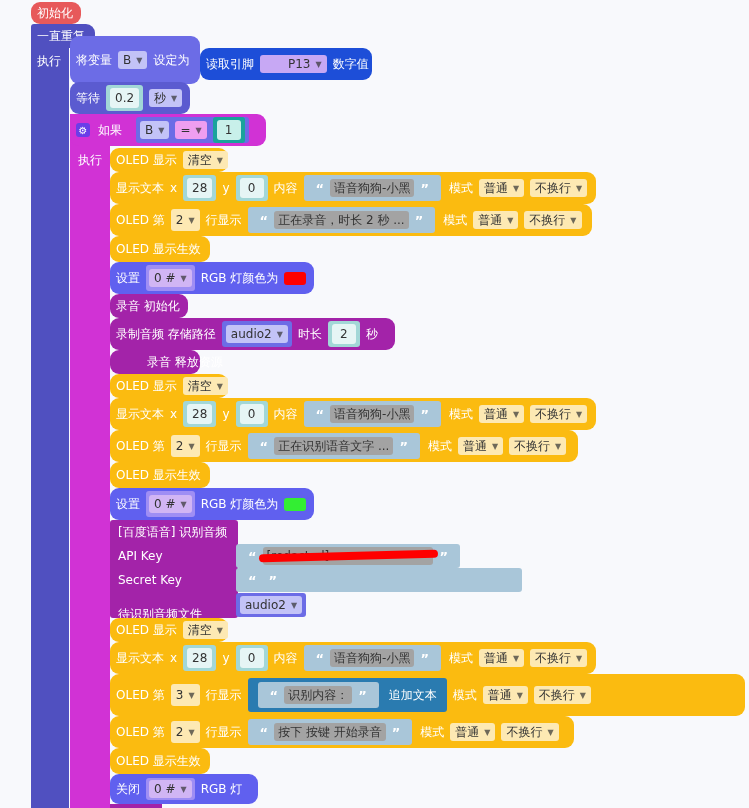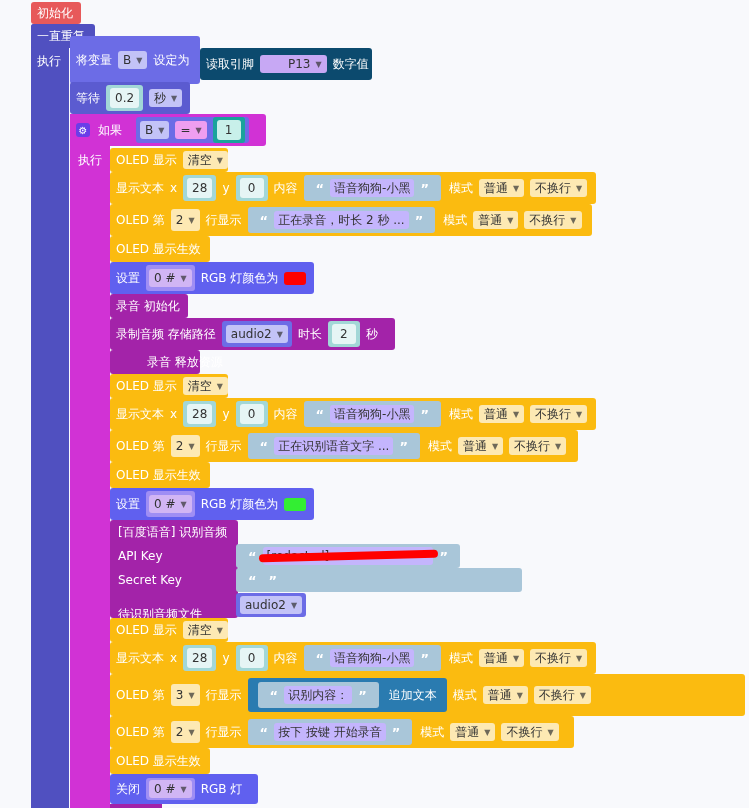--- a/index.html
+++ b/index.html
@@ -1,45 +1,45 @@
 <!DOCTYPE html>
 <html><head>
 <meta charset="utf-8">
 <style>
   html,body{margin:0;padding:0;}
   body{width:749px;height:808px;background:#f8f9fc;position:relative;overflow:hidden;
        font-family:"DejaVu Sans","Liberation Sans",sans-serif;font-size:12px;color:#fff;}
   .abs{position:absolute;box-sizing:border-box;}
-  .blk{position:absolute;box-sizing:border-box;display:flex;align-items:center;padding:0 6px;white-space:nowrap;height:30px;border-radius:3px;}
+  .blk{position:absolute;box-sizing:border-box;display:flex;align-items:center;padding:0 6px;white-space:nowrap;height:30px;border-radius:9px;}
   .lbl{margin-right:6px;}
   
   .c-init{background:#e7595a;}
   .c-loop{background:#5050c0;}
   .c-var{background:#6c6ce6;}
-  .c-pin{background:#0c4a6e;}
+  .c-pin{background:#1d4ed8;}
   .c-if{background:#d132d5;}
   .c-oled{background:#fbbb10;}
   .c-rgb{background:#6060ef;}
   .c-rec{background:#a323a9;}
   .c-join{background:#2a7bb0;}
   .c-num{background:#a2d7d7;}
   
   .dd{display:inline-flex;align-items:center;height:18px;padding:0 5px;border-radius:3px;color:#333;font-size:12px;margin-right:6px;}
   .dd .arr{font-size:8px;margin-left:5px;opacity:.7;}
   .dd-oled{background:#fde9b3;}
   .dd-var{background:#c3c3f7;}
   .dd-pin{background:#c7a8f4;padding-left:28px;}
   .dd-purple{background:#d1b5f4;}
   .dd-pink{background:#ee9ef0;}
   .num{display:inline-flex;align-items:center;justify-content:center;height:20px;padding:0 5px;border-radius:3px;background:#e6f5f5;color:#333;min-width:14px;}
   .numwrap{display:inline-flex;align-items:center;height:26px;padding:0 4px;border-radius:3px;margin-right:6px;}
   .teal{background:#19a39c;}
   .strwrap{display:inline-flex;align-items:center;height:26px;padding:0 6px;border-radius:3px;background:#a9c6d9;margin-right:8px;}
   .q{color:#fff;font-weight:bold;margin:0 6px;font-size:13px;}
-  .strval{display:inline-flex;align-items:center;height:18px;padding:0 4px;border-radius:3px;background:#c4b5fd;color:#333;}
+  .strval{display:inline-flex;align-items:center;height:18px;padding:0 4px;border-radius:3px;background:#a3a3a3;color:#333;}
   .inner{display:inline-flex;align-items:center;height:26px;padding:0 6px;border-radius:3px;margin-right:6px;}
   .red-swatch{width:22px;height:13px;background:#ff0000;border-radius:3px;display:inline-block;}
   .green-swatch{width:22px;height:13px;background:#33ee33;border-radius:3px;display:inline-block;}
   .redact{position:relative;}
   .redact::after{content:"";position:absolute;left:-4px;right:-4px;top:5px;height:8px;background:#ff0000;border-radius:4px;transform:rotate(-1.5deg);}
 </style>
 </head>
 <body>
 
 <div class="blk c-init" style="left:31px;top:2px;height:22px;width:50px;">

